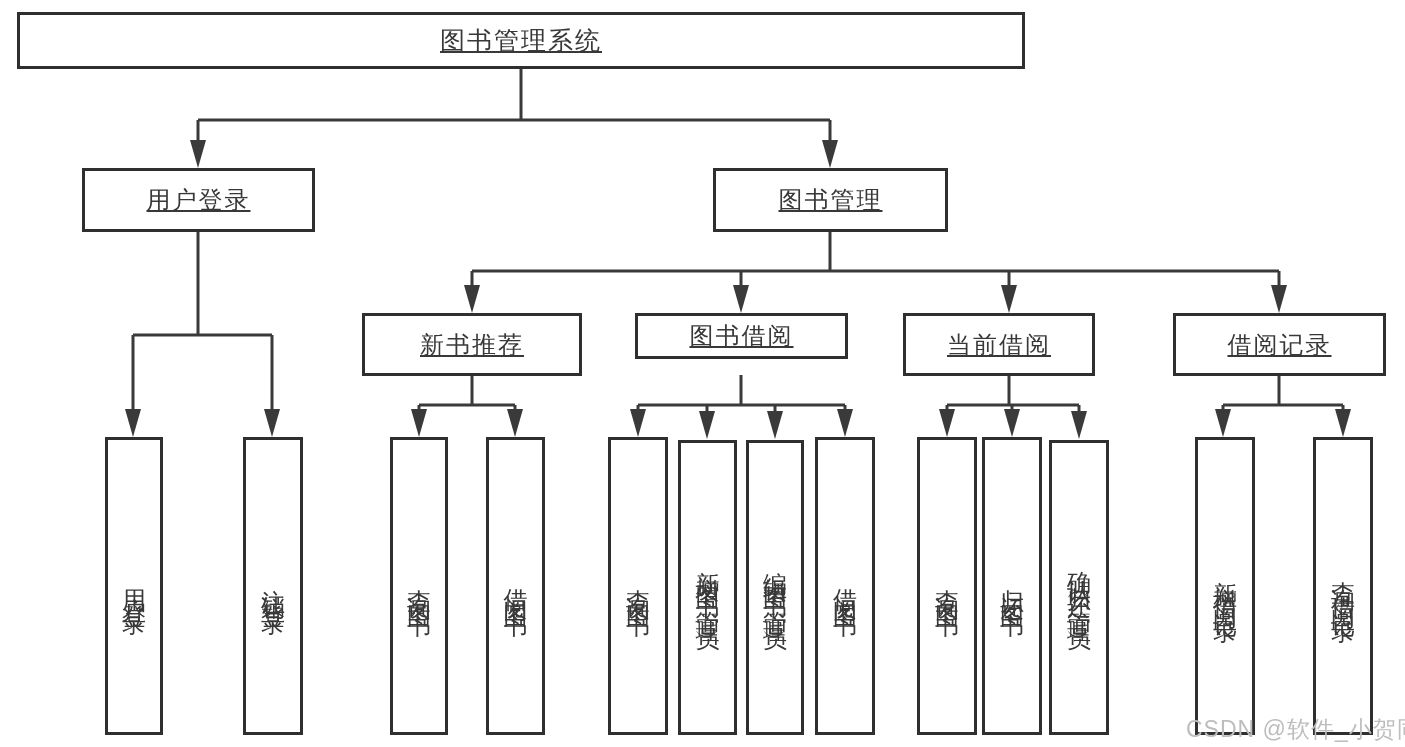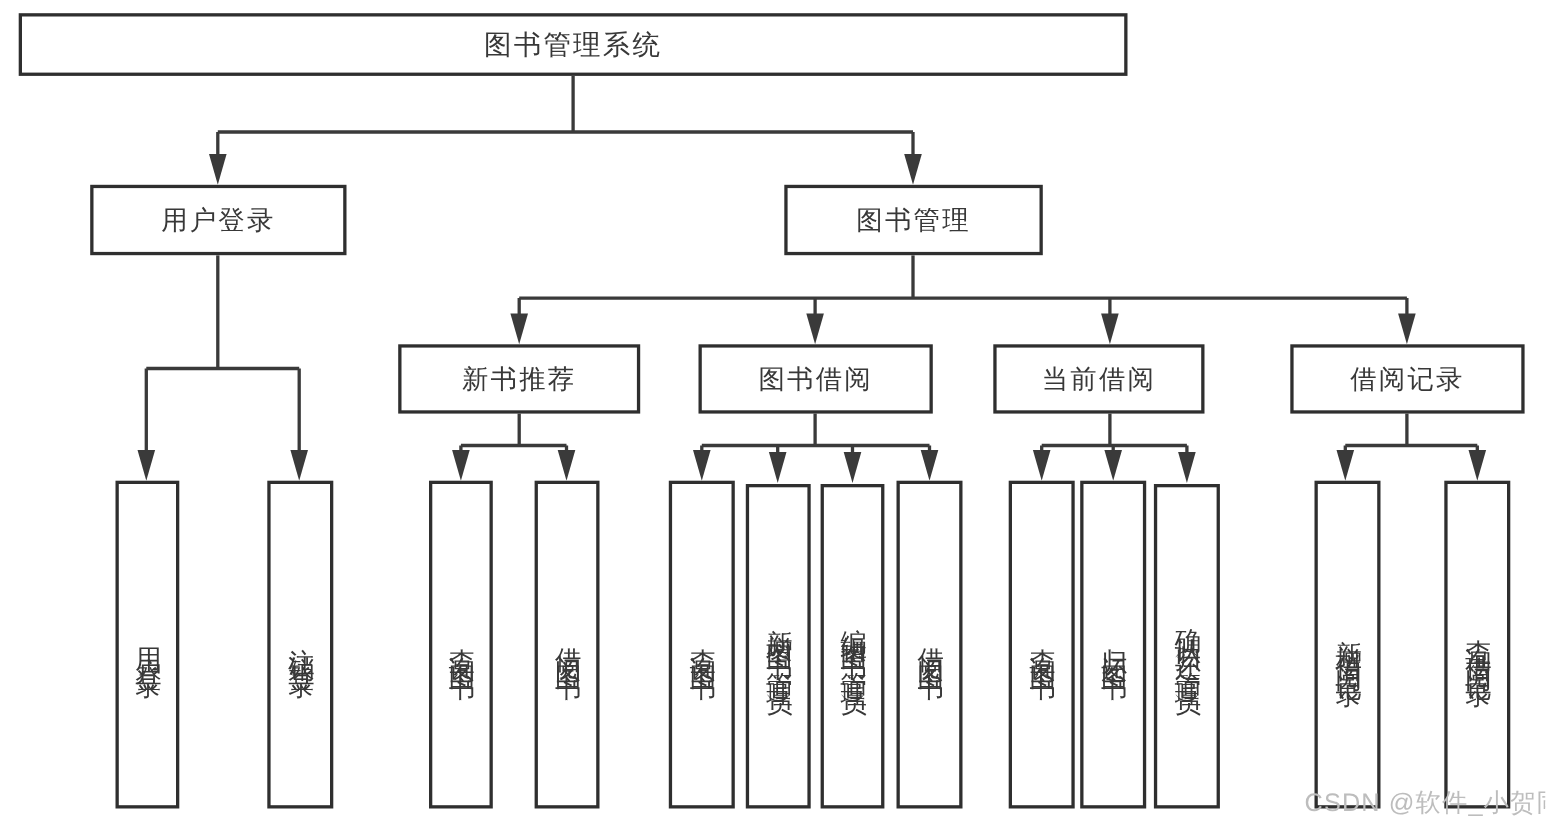--- a/index.html
+++ b/index.html
@@ -6,21 +6,21 @@
   .canvas{
     position:relative;width:1405px;height:747px;background:#ffffff;
     font-family:"Liberation Sans","DejaVu Sans",sans-serif;overflow:hidden;
   }
   .connectors{position:absolute;left:0;top:0;width:1405px;height:747px;}
   .node{
     position:absolute;box-sizing:border-box;background:#ffffff;
     border:3px solid #2f2f2f;color:#383838;
     display:flex;align-items:center;justify-content:center;
   }
-  .hbox{font-size:24px;letter-spacing:2px;white-space:nowrap;}
+  .hbox{font-size:24px;letter-spacing:2px;white-space:nowrap;text-decoration:underline;}
   .root-box{font-size:25px;}
   .vbox .vtext{
     writing-mode:vertical-rl;text-orientation:mixed;
     font-size:24px;line-height:1;letter-spacing:8px;white-space:nowrap;
   }
   .watermark{
     position:absolute;left:1186px;top:714px;z-index:5;
     font-size:23px;color:#bdbdbd;letter-spacing:1px;white-space:nowrap;
   }
 </style>
@@ -76,21 +76,21 @@
   <div class="node hbox" style="left:82px;top:168px;width:233px;height:64px">
     <span>用户登录</span>
   </div>
   <div class="node hbox" style="left:713px;top:168px;width:235px;height:64px">
     <span>图书管理</span>
   </div>
 
   <div class="node hbox" style="left:362px;top:313px;width:220px;height:63px">
     <span>新书推荐</span>
   </div>
-  <div class="node hbox" style="left:635px;top:313px;width:213px;height:63px">
+  <div class="node hbox" style="left:635px;top:313px;width:213px;height:46px">
     <span>图书借阅</span>
   </div>
   <div class="node hbox" style="left:903px;top:313px;width:192px;height:63px">
     <span>当前借阅</span>
   </div>
   <div class="node hbox" style="left:1173px;top:313px;width:213px;height:63px">
     <span>借阅记录</span>
   </div>
 
   <div class="node vbox" style="left:105px;top:437px;width:58px;height:298px">

